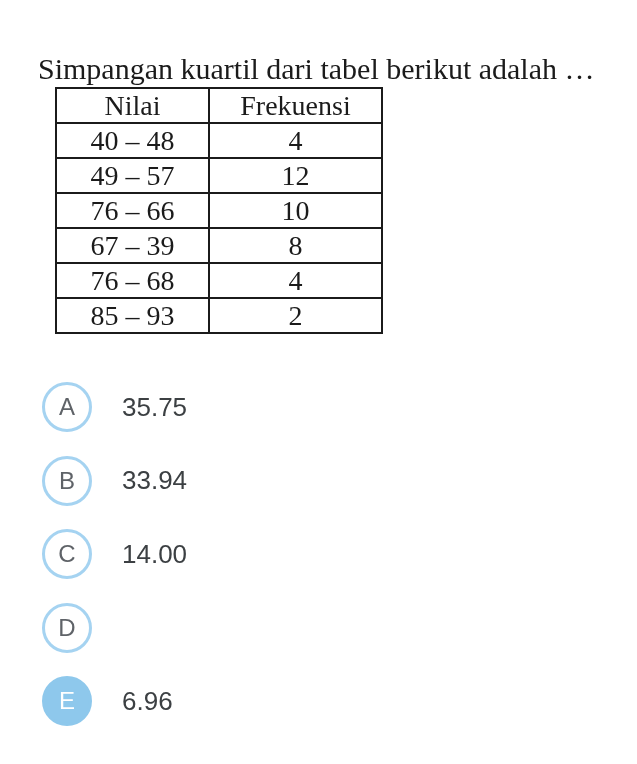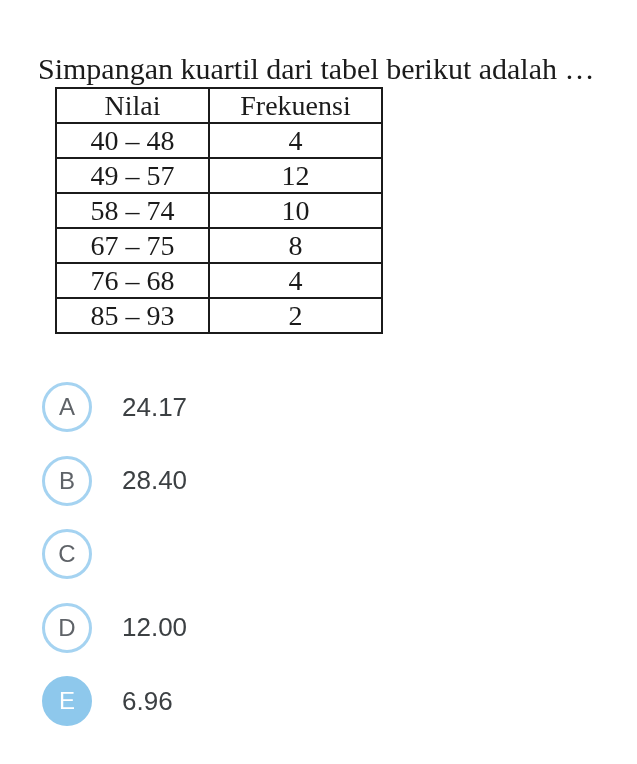--- a/index.html
+++ b/index.html
@@ -113,62 +113,62 @@
       <tbody>
           <tr>
             <td class="col-nilai">40 – 48</td>
             <td class="col-frek">4</td>
           </tr>
           <tr>
             <td class="col-nilai">49 – 57</td>
             <td class="col-frek">12</td>
           </tr>
           <tr>
-            <td class="col-nilai">58 – 74</td>
+            <td class="col-nilai">76 – 66</td>
             <td class="col-frek">10</td>
           </tr>
           <tr>
-            <td class="col-nilai">67 – 75</td>
+            <td class="col-nilai">67 – 39</td>
             <td class="col-frek">8</td>
           </tr>
           <tr>
             <td class="col-nilai">76 – 68</td>
             <td class="col-frek">4</td>
           </tr>
           <tr>
             <td class="col-nilai">85 – 93</td>
             <td class="col-frek">2</td>
           </tr>
         </tbody>
     </table>
   </div>
 
   <div class="options">
       <div class="option-row">
         <div class="option-circle">
           <span>A</span>
         </div>
-        <div class="option-value">24.17</div>
+        <div class="option-value">35.75</div>
       </div>
       <div class="option-row">
         <div class="option-circle">
           <span>B</span>
         </div>
-        <div class="option-value">28.40</div>
+        <div class="option-value">33.94</div>
       </div>
       <div class="option-row">
         <div class="option-circle">
           <span>C</span>
         </div>
+        <div class="option-value">14.00</div>
       </div>
       <div class="option-row">
         <div class="option-circle">
           <span>D</span>
         </div>
-        <div class="option-value">12.00</div>
       </div>
       <div class="option-row">
         <div class="option-circle selected">
           <span>E</span>
         </div>
         <div class="option-value">6.96</div>
       </div>
     </div>
 
 </div>

